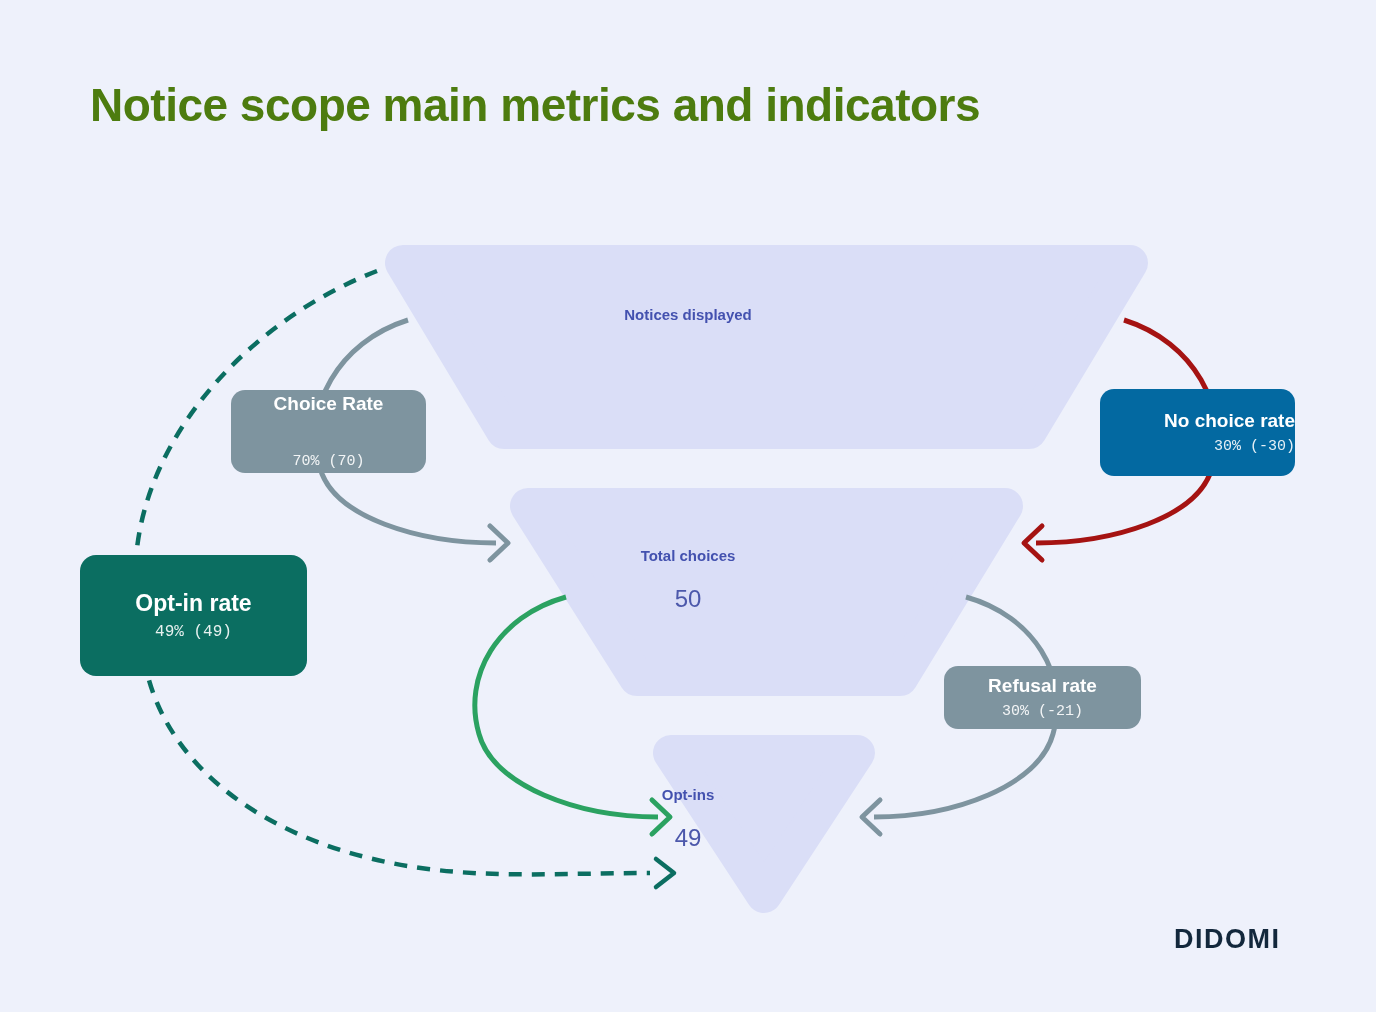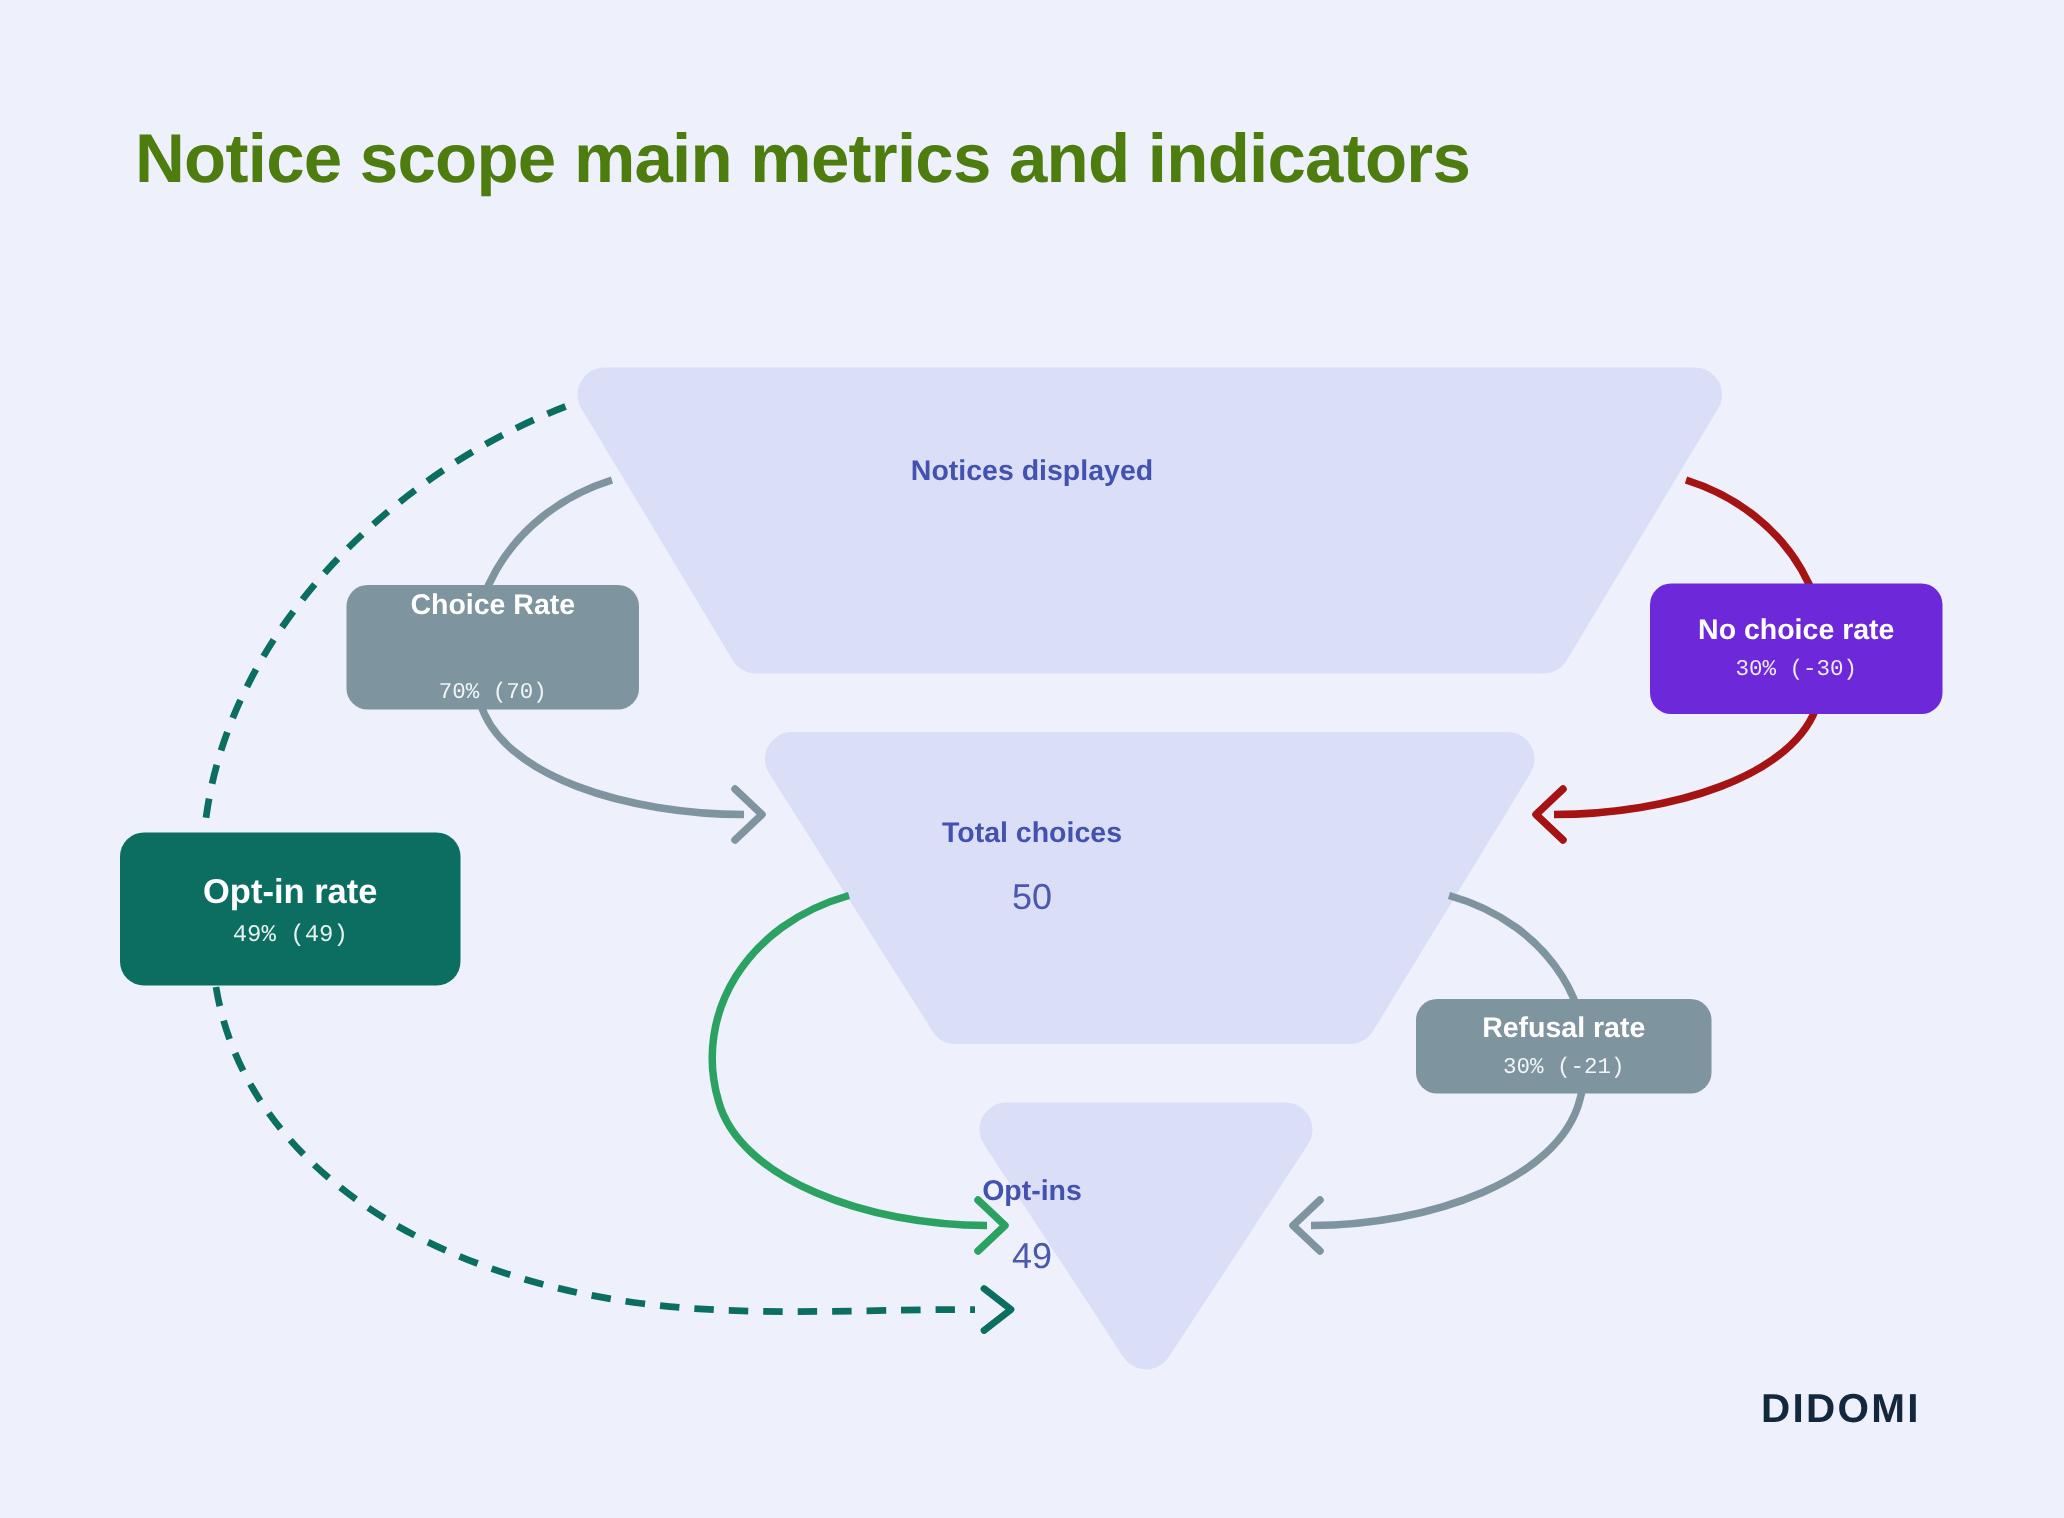--- a/index.html
+++ b/index.html
@@ -10,32 +10,32 @@
   }
   .page-title{
     position:absolute;left:90px;top:78px;
     font-size:46px;font-weight:800;color:#4d7c0f;letter-spacing:-.5px;
   }
   .diagram-svg{position:absolute;left:0;top:0;}
   .level-text{
     position:absolute;left:0;width:1376px;text-align:center;
     transform:translateX(0);pointer-events:none;
   }
-  .level-label{font-size:19px;font-weight:700;color:#4351af;line-height:28px;}
+  .level-label{font-size:15px;font-weight:700;color:#4351af;line-height:28px;}
   .level-value{font-size:24px;font-weight:400;color:#4c58ab;line-height:28px;margin-top:15px;}
   .badge{
     position:absolute;border-radius:14px;color:#fff;
     display:flex;flex-direction:column;align-items:center;justify-content:center;
     text-align:center;
   }
   .badge-title{font-size:19px;font-weight:700;line-height:24px;}
   .badge-detail{font-size:15px;font-weight:400;line-height:20px;margin-top:4px;color:rgba(255,255,255,.9);font-family:Liberation Mono, monospace;}
   .badge-choice{left:231px;top:390px;width:195px;height:83px;background:#7e949f;gap:32px;}
-  .badge-nochoice{left:1100px;top:389px;width:195px;height:87px;background:#6d28d9;}
-  .badge-optin{left:80px;top:555px;width:227px;height:102px;background:#0b6e61;border-radius:16px;align-items:center;}
+  .badge-nochoice{left:1100px;top:389px;width:195px;height:87px;background:#0369a1;align-items:flex-end;}
+  .badge-optin{left:80px;top:555px;width:227px;height:121px;background:#0b6e61;border-radius:16px;align-items:center;}
   .badge-optin .badge-title{font-size:23px;line-height:28px;}
   .badge-optin .badge-detail{font-size:16px;margin-top:5px;}
   .badge-consent{left:387px;top:666px;width:197px;height:87px;background:#2ba261;}
   .badge-refusal{left:944px;top:666px;width:197px;height:63px;background:#7e949f;}
   .logo{
     position:absolute;left:1174px;top:924px;
     font-size:27px;font-weight:800;color:#13283c;letter-spacing:1.5px;
   }
 </style>
 </head>

